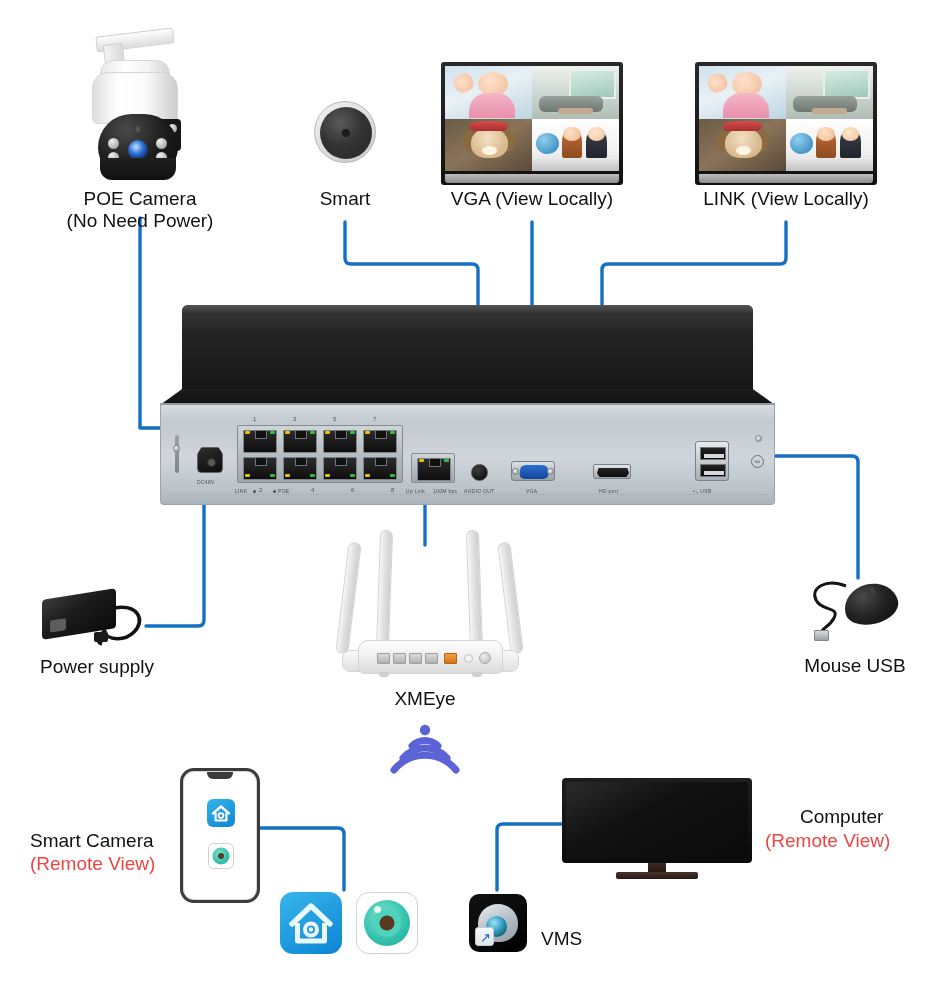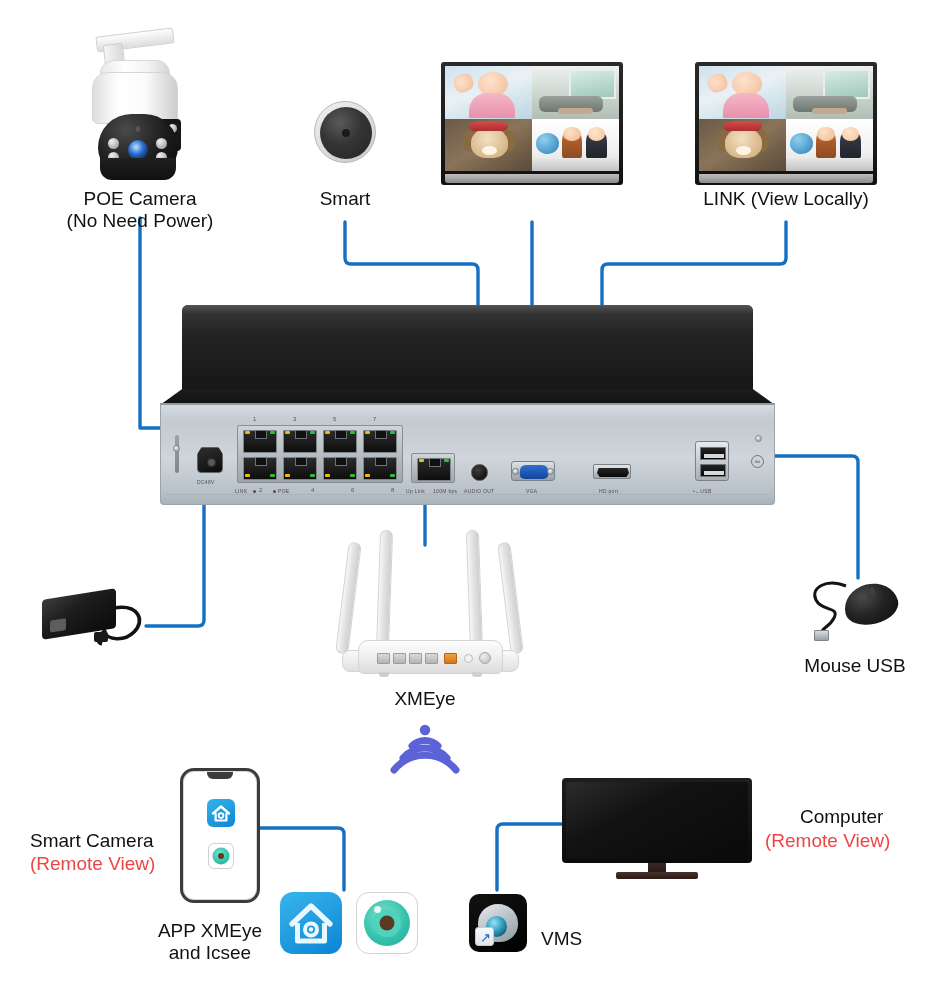--- a/index.html
+++ b/index.html
@@ -431,20 +431,21 @@
           <span class="globe"></span>
           <span class="kid1"></span>
           <span class="kid1h"></span>
           <span class="kid2"></span>
           <span class="kid2h"></span>
           <span class="desk"></span>
         </div>
     </div>
     <div class="tv-stand-bar"></div>
   </div>
+  <div class="lbl" style="left:432px; top:188px; width:200px;">VGA (View Locally)</div>
 
   <div class="tv" style="left:695px; top:62px; width:182px; height:123px;">
     <div class="tv-frame"></div>
     <div class="tv-screen">
       <div class="q q1">
           <span class="arm"></span>
           <span class="head"></span>
           <span class="body"></span>
         </div>
       <div class="q q2">
@@ -566,20 +567,21 @@
   <div style="position:absolute; left:42px; top:586px; width:110px; height:62px;">
     <div class="psu-brick" style="left:0; top:8px;">
       <div class="psu-socket" style="left:8px; bottom:6px;"></div>
     </div>
     <svg width="110" height="62" style="position:absolute; left:0; top:0;">
       <path d="M72 22 C96 18, 104 34, 92 46 C82 56, 66 54, 62 46" fill="none" stroke="#121212" stroke-width="3.6"></path>
       <path d="M64 44 C56 50, 54 56, 60 58" fill="none" stroke="#121212" stroke-width="3.6"></path>
       <rect x="52" y="46" width="14" height="10" rx="2" fill="#1a1a1a"></rect>
     </svg>
   </div>
+  <div class="lbl" style="left:14px; top:656px; width:166px;">Power supply</div>
 
   <div class="router" style="left:338px; top:528px; width:185px; height:146px;">
     <div class="ant" style="left:4px;  top:14px; height:112px; transform:rotate(7deg);"></div>
     <div class="ant" style="left:40px; top:2px;  height:122px; transform:rotate(2deg);"></div>
     <div class="ant" style="left:130px;top:2px;  height:122px; transform:rotate(-2deg);"></div>
     <div class="ant" style="left:166px;top:14px; height:112px; transform:rotate(-7deg);"></div>
 
     <div class="router-wing" style="left:4px; border-radius:8px 2px 2px 8px;"></div>
     <div class="router-wing" style="right:4px; border-radius:2px 8px 8px 2px;"></div>
 
@@ -639,22 +641,20 @@
       <circle cx="31" cy="37.5" r="6" fill="none" stroke="#e9f7ff" stroke-width="4"></circle>
       <circle cx="31" cy="37.5" r="2.2" fill="#e9f7ff"></circle>
     </svg>
   </div>
   <div class="bigapp-icsee" style="left:356px; top:892px;">
     <div class="icsee-circ" style="width:46px; height:46px;"></div>
     <div style="position:absolute; left:50%; top:50%; transform:translate(-50%,-50%); width:28px; height:28px; border-radius:50%; background:#4fd3bd;"></div>
     <div class="icsee-pupil" style="width:15px; height:15px;"></div>
     <div class="icsee-hi" style="left:17px; top:13px; width:7px; height:7px;"></div>
   </div>
-  <div class="lbl" style="left:140px; top:920px; width:140px;">APP XMEye
-and Icsee</div>
 
   <div class="vms" style="left:469px; top:894px;">
     <div class="vms-dome"></div>
     <div class="vms-lens"></div>
     <div class="vms-arrowbox">
       <div class="vms-arrow">↗</div>
     </div>
   </div>
   <div class="lbl left" style="left:541px; top:928px; width:90px;">VMS</div>
 

